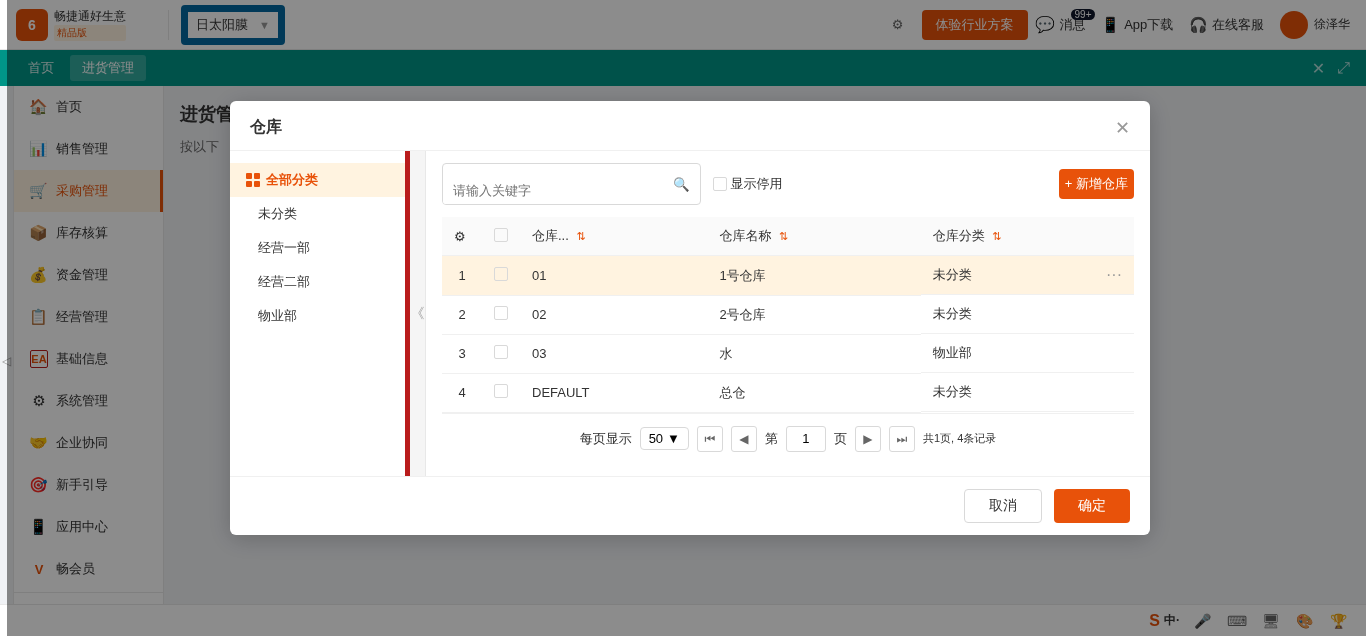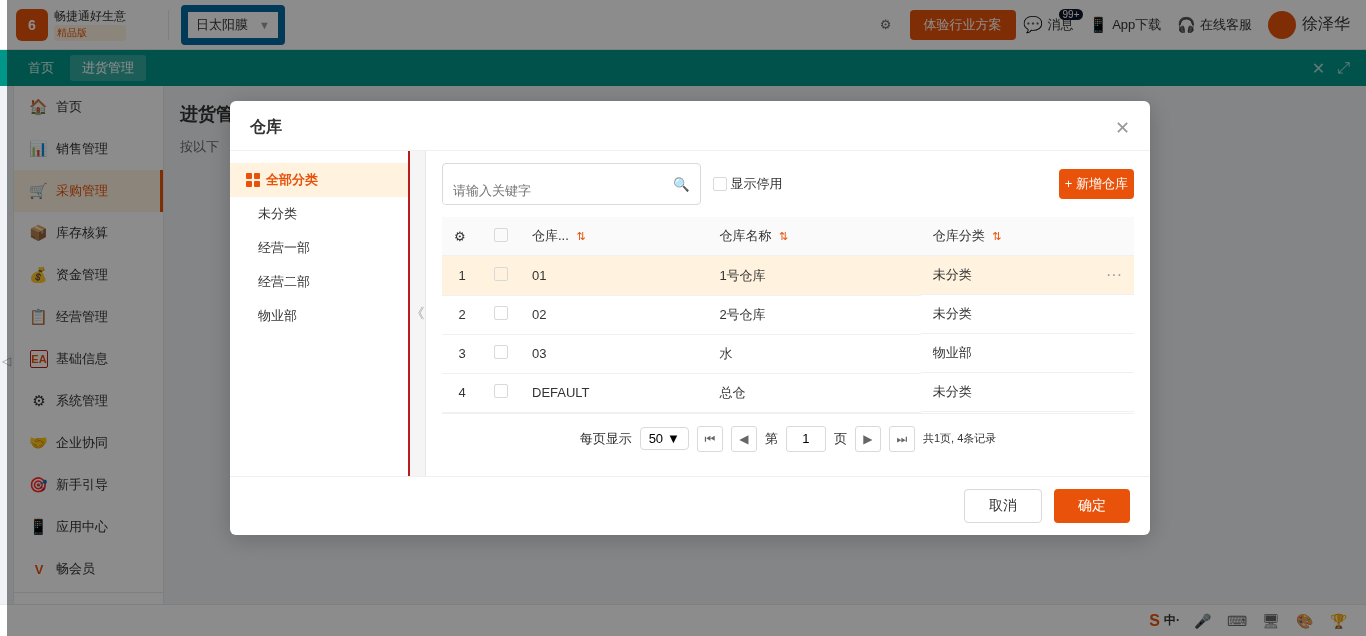--- a/index.html
+++ b/index.html
@@ -48,21 +48,21 @@
     .overlay { position: fixed; top: 0; left: 7px; width: 1366px; height: 636px; background: rgba(0,0,0,0.45); z-index: 100; display: flex; align-items: center; justify-content: center; }
 
     
     .dialog { background: #fff; border-radius: 6px; width: 920px; max-height: 570px; display: flex; flex-direction: column; box-shadow: 0 4px 24px rgba(0,0,0,0.2); }
     .dialog-header { padding: 16px 20px 12px; border-bottom: 1px solid #f0f0f0; display: flex; align-items: center; justify-content: space-between; }
     .dialog-title { font-size: 16px; font-weight: bold; color: #333; }
     .dialog-close { cursor: pointer; color: #999; font-size: 18px; line-height: 1; }
     .dialog-body { display: flex; flex: 1; overflow: hidden; }
 
     
-    .dialog-left { width: 180px; border-right: 2px solid #b91c1c; padding: 12px 0; }
+    .dialog-left { width: 180px; border-right: 5px solid #b91c1c; padding: 12px 0; }
     .cat-all { display: flex; align-items: center; gap: 6px; padding: 8px 16px; color: #e8520a; font-weight: bold; cursor: pointer; background: #fff3e0; }
     .cat-item { padding: 8px 16px 8px 28px; color: #333; cursor: pointer; font-size: 13px; }
     .dialog-collapse-btn { width: 16px; background: #f5f5f5; display: flex; align-items: center; justify-content: center; cursor: pointer; color: #999; font-size: 14px; border-right: 1px solid #e8e8e8; }
 
     
     .dialog-right { flex: 1; display: flex; flex-direction: column; padding: 12px 16px; overflow: hidden; }
     .dialog-search-row { display: flex; align-items: center; gap: 12px; margin-bottom: 12px; }
     .search-box { display: flex; align-items: center; border: 1px solid #d9d9d9; border-radius: 4px; overflow: hidden; }
     .search-input { border: none; outline: none; padding: 6px 10px; font-size: 13px; width: 220px; color: #999; margin-top: 13px; }
     .search-icon-btn { padding: 6px 10px; background: #fff; border: none; cursor: pointer; color: #999; }
@@ -131,21 +131,21 @@
     <div style="display:flex;align-items:center;gap:4px;">
       <span style="font-size:15px;">📱</span>
       <span style="font-size:13px;">App下载</span>
     </div>
     <div style="display:flex;align-items:center;gap:4px;">
       <span style="font-size:15px;">🎧</span>
       <span style="font-size:13px;">在线客服</span>
     </div>
     <div style="display:flex;align-items:center;gap:6px;">
       <div class="topbar-avatar"></div>
-      <span style="font-size:16px;">徐泽华</span>
+      <span style="font-size:12px;">徐泽华</span>
     </div>
   </div>
 </div>
 
 <div class="subnav">
   <div class="subnav-item">首页</div>
   <div class="subnav-item active">进货管理</div>
   <div style="margin-left:auto;display:flex;align-items:center;gap:8px;">
     <span class="subnav-close">✕</span>
     <span class="subnav-expand">⤢</span>

